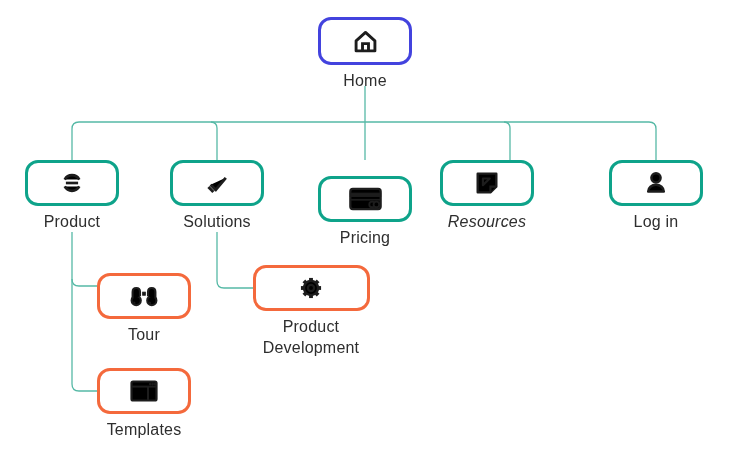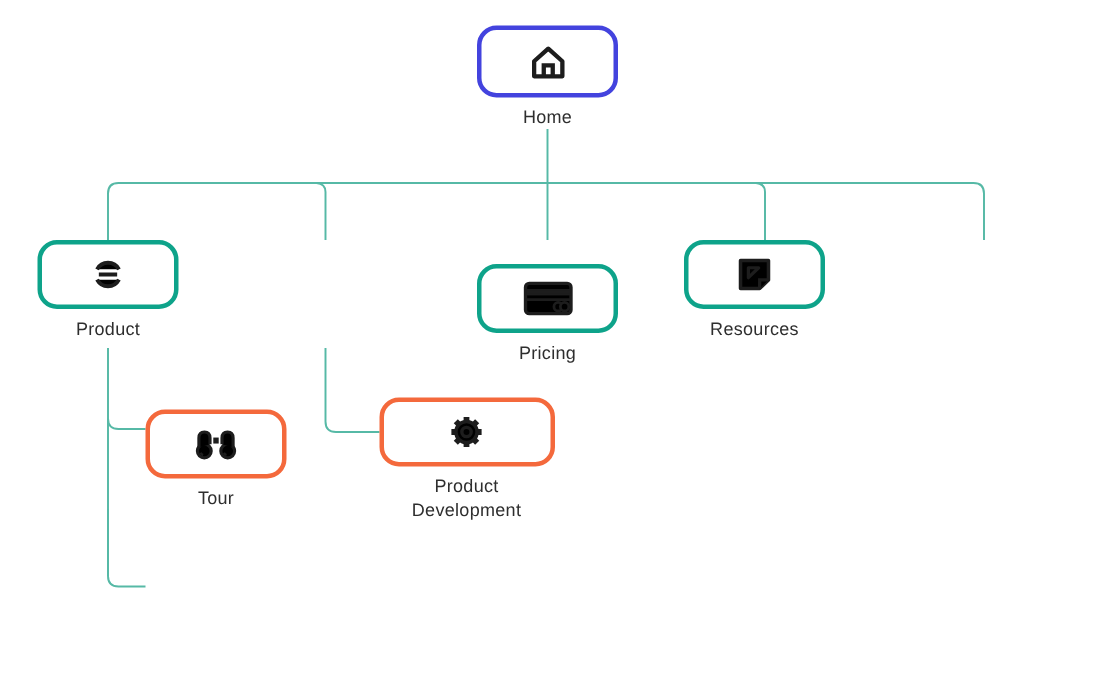--- a/index.html
+++ b/index.html
@@ -23,35 +23,35 @@
     border:3.5px solid #0ea38a;
     border-radius:13px;
     display:flex;align-items:center;justify-content:center;
   }
   .box-blue{border-color:#4343de;height:48px;}
   .box-teal{border-color:#0ea38a;}
   .box-orange{border-color:#f4693c;}
   .box-wide{width:117px;}
   .label{
     margin-top:6px;
-    font-size:12px;
+    font-size:16px;
     letter-spacing:0.2px;
     color:#2e2e2e;
     text-align:center;
     line-height:1.3;
     max-width:112px;
   }
   .icon{display:block;}
   .icon *{stroke:#1d1d1d;}
   
   .n-home{left:305px;top:17px;}
   .n-product{left:12px;top:160px;justify-content:space-between;}
   .n-solutions{left:157px;top:160px;}
   .n-pricing{left:305px;top:176px;}
-  .n-resources{left:443px;top:160px;}
+  .n-resources{left:427px;top:160px;font-style:italic;}
   .n-login{left:596px;top:160px;}
   .n-tour{left:84px;top:273px;}
   .n-pd{left:251px;top:265px;}
   .n-templates{left:84px;top:368px;}
 </style>
 </head>
 <body>
 
 <div class="canvas">
 
@@ -86,20 +86,29 @@
     <div class="box box-teal">
       <svg class="icon" width="30" height="30" viewBox="0 0 28 28">
         <path d="M7.2 10.8 A7.7 7.7 0 0 1 20.8 10.8" stroke-width="2.5"></path>
         <path d="M20.8 17.2 A7.7 7.7 0 0 1 7.2 17.2" stroke-width="2.5"></path>
         <path d="M8.3 14 H19.7" stroke-width="2.5"></path>
       </svg>
     </div>
     <div class="label">Product</div>
   </div>
 
+  <div class="node n-solutions">
+    <div class="box box-teal">
+      <svg class="icon" width="30" height="30" viewBox="0 0 28 28">
+        <path d="M8 15.6 L12.8 20.4 L22.2 9.2" stroke-width="2.7" stroke-linejoin="round"></path>
+        <path d="M6 17.8 L10.6 22.4" stroke-width="2.7"></path>
+      </svg>
+    </div>
+    <div class="label">Solutions</div>
+  </div>
 
   <div class="node n-pricing">
     <div class="box box-teal">
       <svg class="icon" width="35" height="28" viewBox="0 0 36 28">
         <rect x="2.4" y="3.6" width="31.2" height="20.8" rx="2.6" stroke-width="2.3"></rect>
         <rect x="2.4" y="8" width="31.2" height="3.4" fill="#1d1d1d" stroke="none"></rect>
         <path d="M2.4 14.8 H33.6" stroke-width="1.8"></path>
         <circle cx="24.8" cy="19.6" r="2.9" stroke-width="1.9"></circle>
         <circle cx="29.2" cy="19.6" r="2.9" stroke-width="1.9"></circle>
       </svg>
@@ -111,20 +120,29 @@
     <div class="box box-teal">
       <svg class="icon" width="30" height="30" viewBox="0 0 28 28">
         <path d="M5.3 5.3 H22.7 V17.4 L17.2 22.7 H5.3 Z" stroke-width="2.2" stroke-linejoin="round"></path>
         <path d="M22.7 17.4 H17.2 V22.7" stroke-width="2"></path>
         <path d="M10.2 9.8 H16.6 L10.2 16 Z" stroke-width="2" stroke-linejoin="round"></path>
       </svg>
     </div>
     <div class="label">Resources</div>
   </div>
 
+  <div class="node n-login">
+    <div class="box box-teal">
+      <svg class="icon" width="30" height="30" viewBox="0 0 28 28">
+        <circle cx="14" cy="9.2" r="4.3" stroke-width="2.3"></circle>
+        <path d="M6.7 22 a7.3 6.4 0 0 1 14.6 0 Z" stroke-width="2.3" stroke-linejoin="round"></path>
+      </svg>
+    </div>
+    <div class="label">Log in</div>
+  </div>
 
   <div class="node n-tour">
     <div class="box box-orange">
       <svg class="icon" width="34" height="28" viewBox="0 0 34 28">
         <circle cx="9.2" cy="18.6" r="4.6" stroke-width="2.1"></circle>
         <circle cx="24.8" cy="18.6" r="4.6" stroke-width="2.1"></circle>
         <path d="M5.6 16.4 V10 Q5.6 6 9.3 6 Q13 6 13 10 V14.2" stroke-width="2.1"></path>
         <path d="M28.4 16.4 V10 Q28.4 6 24.7 6 Q21 6 21 10 V14.2" stroke-width="2.1"></path>
         <rect x="15.7" y="10.2" width="2.6" height="3" fill="#1d1d1d" stroke="none"></rect>
         <path d="M6.7 19.8 a2.9 2.9 0 0 0 1.7 1.6" stroke-width="1.5"></path>
@@ -147,14 +165,27 @@
           <path d="M18.67 9.33 L20.65 7.35"></path>
             <path d="M9.33 18.67 L7.35 20.65"></path>
         </g>
         <circle cx="14" cy="14" r="6.6" stroke-width="2.2"></circle>
         <circle cx="14" cy="14" r="2.9" stroke-width="2.1"></circle>
       </svg>
     </div>
     <div class="label">Product Development</div>
   </div>
 
+  <div class="node n-templates">
+    <div class="box box-orange">
+      <svg class="icon" width="34" height="28" viewBox="0 0 34 28">
+        <rect x="4.5" y="4.5" width="25" height="19" rx="1.6" stroke-width="2.2"></rect>
+        <path d="M4.5 9.6 H29.5" stroke-width="2"></path>
+        <circle cx="23.2" cy="7.1" r="0.9" fill="#1d1d1d" stroke="none"></circle>
+        <circle cx="25.6" cy="7.1" r="0.9" fill="#1d1d1d" stroke="none"></circle>
+        <circle cx="28" cy="7.1" r="0.9" fill="#1d1d1d" stroke="none"></circle>
+        <path d="M21 9.6 V23.5" stroke-width="2"></path>
+      </svg>
+    </div>
+    <div class="label">Templates</div>
+  </div>
 
 </div>
 
 </body></html>

